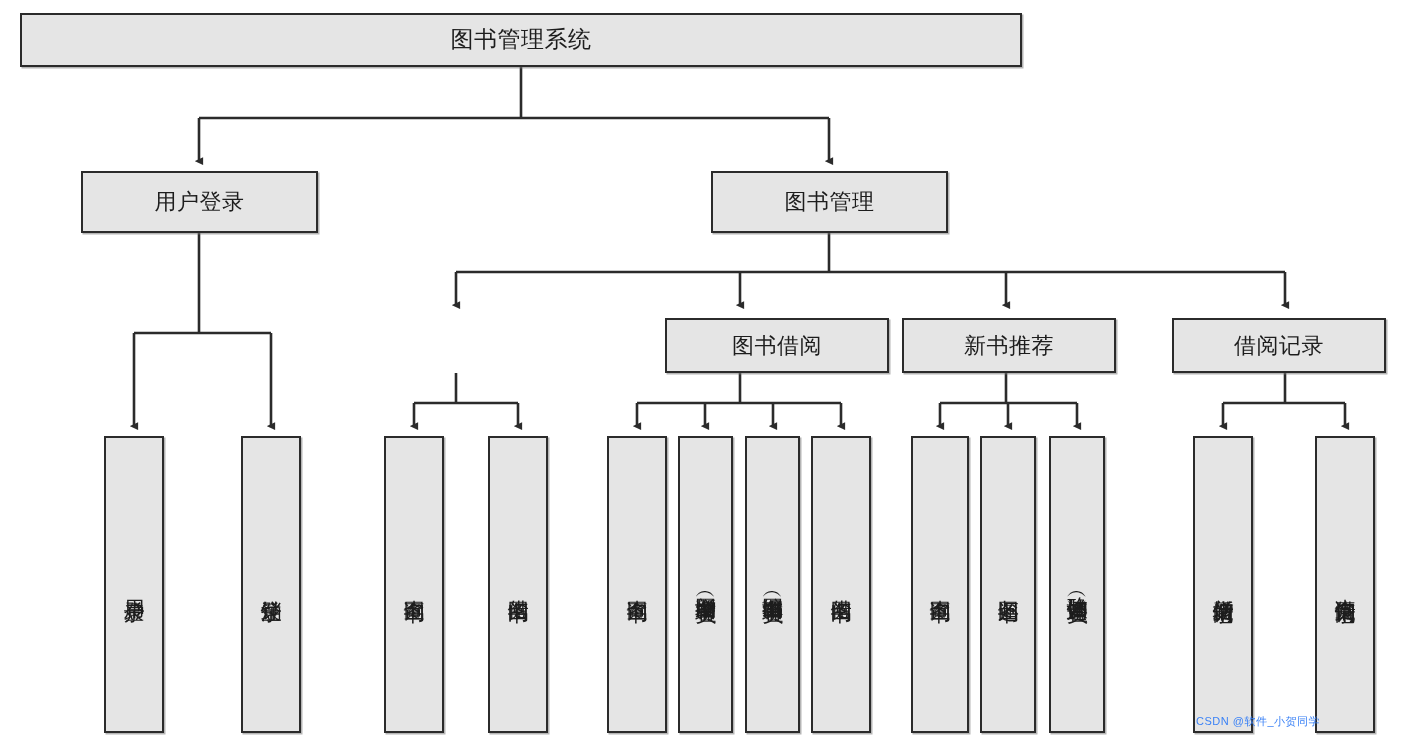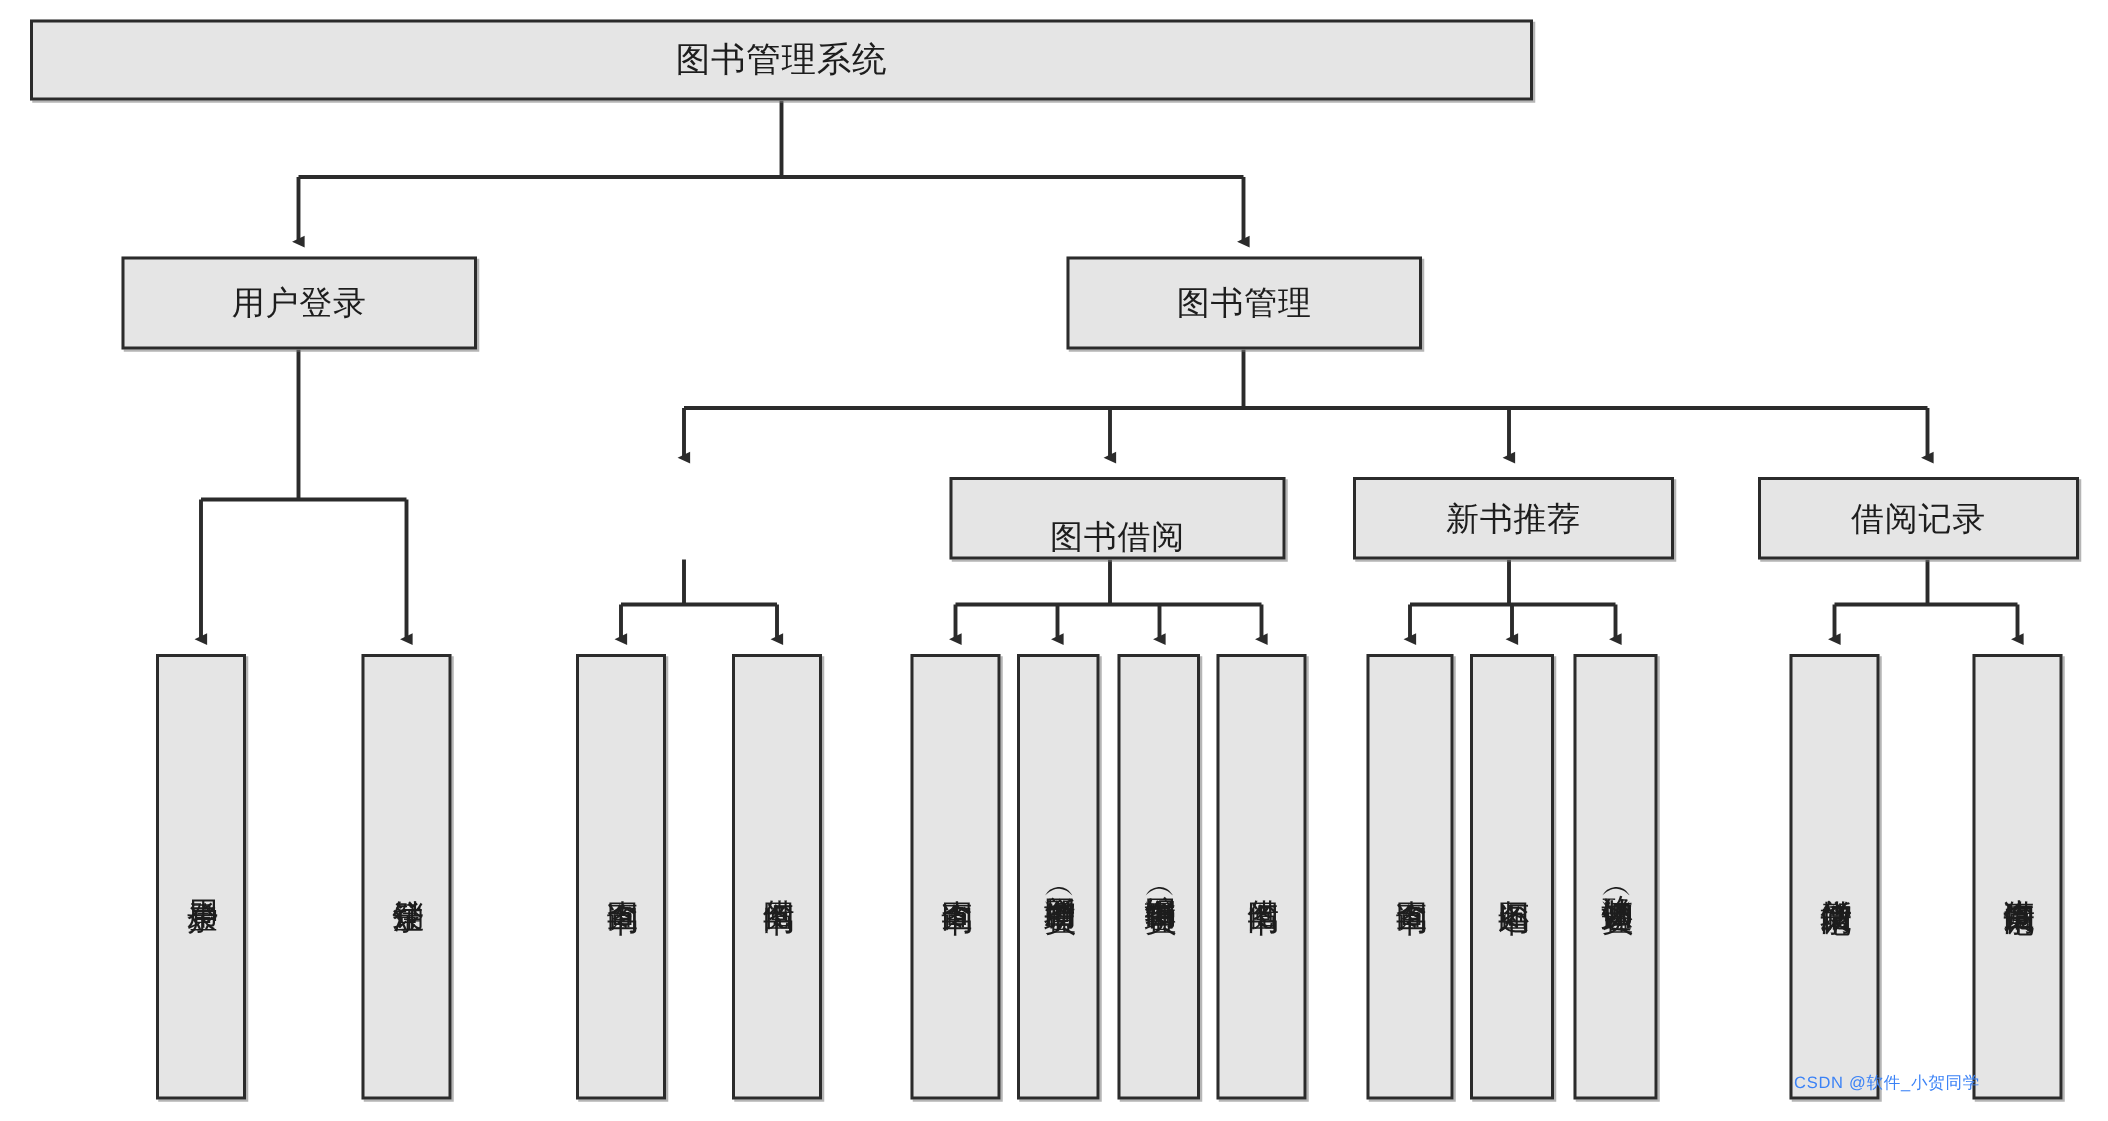--- a/index.html
+++ b/index.html
@@ -131,21 +131,21 @@
     <span class="node-label">图书管理系统</span>
   </div>
 
   <div class="node-box node-h" style="left:81px; top:171px; width:237px; height:62px;">
     <span class="node-label">用户登录</span>
   </div>
   <div class="node-box node-h" style="left:711px; top:171px; width:237px; height:62px;">
     <span class="node-label">图书管理</span>
   </div>
 
-  <div class="node-box node-h" style="left:633px; top:318px; width:224px; height:55px;align-items:flex-end;">
+  <div class="node-box node-h" style="left:665px; top:318px; width:224px; height:55px;">
     <span class="node-label">图书借阅</span>
   </div>
   <div class="node-box node-h" style="left:902px; top:318px; width:214px; height:55px;">
     <span class="node-label">新书推荐</span>
   </div>
   <div class="node-box node-h" style="left:1172px; top:318px; width:214px; height:55px;">
     <span class="node-label">借阅记录</span>
   </div>
 
   <div class="node-box node-v" style="left:104px; top:436px; width:60px; height:297px;">

